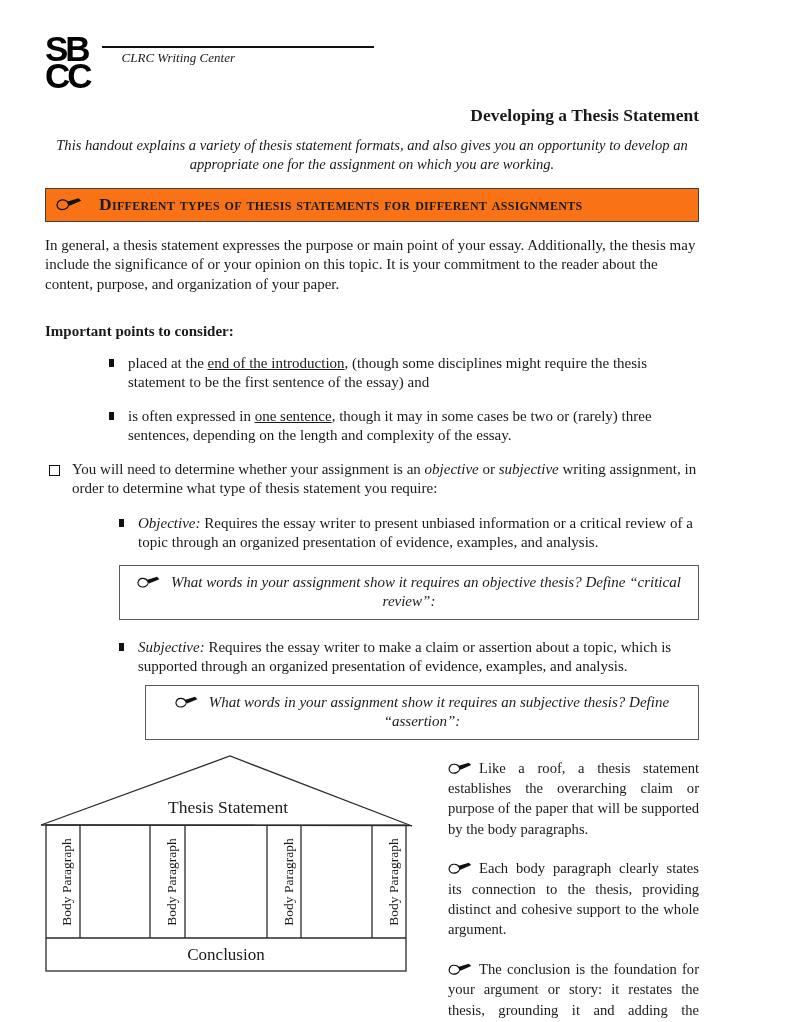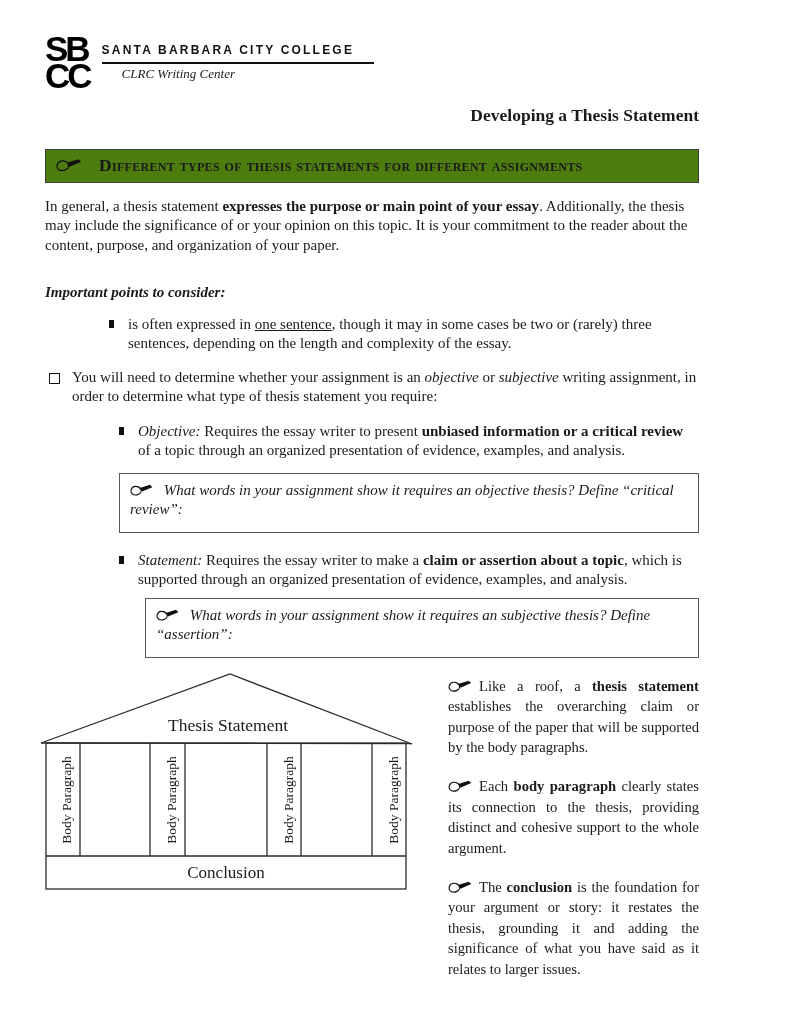--- a/index.html
+++ b/index.html
@@ -3,100 +3,106 @@
 <meta charset="utf-8">
 <style>
   html,body { margin:0; padding:0; background:#ffffff; }
   .page {
     width:744px; height:1022px; box-sizing:border-box;
     padding:36px 45px 0 45px;
     font-family:"Liberation Serif", serif;
     font-size:15px; color:#1a1a1a; line-height:1.3;
     display:flex; flex-direction:column; overflow:hidden; background:#fff;
   }
-  .b  { font-weight:bold; }
+  .b  { font-weight:normal; }
   .bi { font-weight:normal; font-style:italic; }
   .u  { text-decoration:underline; }
 
   
   .hdr { display:flex; align-items:flex-start; }
   .logo-mark { font-family:"Liberation Sans", sans-serif; font-weight:900;
     font-size:35px; line-height:0.76; letter-spacing:-3px; color:#000; }
   .hdr-right { margin-left:12px; padding-top:7px; }
   .college { font-family:"Liberation Sans", sans-serif; font-weight:bold;
     font-size:12px; letter-spacing:2.2px; color:#111; }
   .hdr-rule { border-bottom:2.5px solid #111; width:272px; margin:3px 0 2px; }
   .clrc { font-style:italic; font-size:13px; padding-left:20px; }
 
   .doc-title { text-align:right; font-weight:bold; font-size:17.5px; margin:15px 0 9px; }
   .intro { text-align:center; font-style:italic; font-size:14.6px; line-height:1.33; }
   .intro p { margin:0; }
 
-  .section-bar { margin-top:13px; border:1.5px solid #3f3f3f; background:#4d7c0f;
+  .section-bar { margin-top:13px; border:1.5px solid #3f3f3f; background:#f97316;
     padding:4px 10px 5px; display:flex; align-items:center; }
   .section-bar .label { font-weight:bold; font-variant:small-caps; font-size:17.5px;
     letter-spacing:0.3px; margin-left:10px; }
 
   .para { margin:14px 0 12px; }
-  .pts-head { font-weight:bold; margin:16px 0 2px;font-style:italic; }
+  .pts-head { font-weight:bold; margin:16px 0 2px; }
 
   .row { display:flex; }
   .l1 { margin:2px 0 2px 0; }
   .l1 .marker { margin:5px 12px 0 4px; }
   .l2 { margin-left:64px; margin-top:10px; margin-bottom:4px; }
   .l2 .marker { margin:5px 14px 0 0; }
   .txt { flex:1; }
   .cb { width:9px; height:9px; border:1.6px solid #111; display:inline-block; flex:none; }
   .sqb { width:5px; height:8px; background:#111; display:inline-block; flex:none; }
 
   .answer-box { margin:8px 0 6px 74px; border:1.3px solid #5a5a5a;
-    height:60px; box-sizing:border-box; padding:7px 10px; font-style:italic; font-size:15px; }
+    height:60px; box-sizing:border-box; padding:7px 10px; font-style:italic; font-size:15px;text-align:center; }
   .hand { vertical-align:-2px; margin-right:6px; }
 
   .bottom { display:flex; margin-top:8px; }
   .house-wrap { width:375px; flex:none; margin-left:-5px; }
   .notes { width:302px; margin-left:33px; font-size:14.6px; text-align:justify; }
   .note { margin:4px 0 19px; line-height:1.4; }
   svg text { font-family:"Liberation Serif", serif; fill:#1a1a1a; }
 </style>
 </head>
 <body>
 
 <div class="page">
 
   <div class="hdr">
     <div class="logo-mark">
       <div>SB</div>
       <div>CC</div>
     </div>
     <div class="hdr-right">
-      <div class="college">SANTA BARBARA CITY COLLEGE</div>
       <div class="hdr-rule"></div>
       <div class="clrc">CLRC Writing Center</div>
     </div>
   </div>
 
   <div class="doc-title">Developing a Thesis Statement</div>
   <div class="intro">
+    <p>This handout explains a variety of thesis statement formats, and also gives you an opportunity to develop an appropriate one for the assignment on which you are working.</p>
   </div>
 
   <div class="section-bar">
     <svg class="hand" width="27" height="16" viewBox="0 0 30 17">
       <path d="M3,13.5 C-0.5,10.5 1.5,4.5 6.5,4 C10,3.7 12.5,5.5 13.5,7.5 C14.5,9.6 13.5,12.5 10.8,13.8 C8.2,15 5,15 3,13.5 Z" fill="none" stroke="#111" stroke-width="1.4"></path>
       <path d="M12,6 L25,2 L28,5 L15,10.5 Z" fill="#111"></path>
     </svg>
     <span class="label">Different types of thesis statements for different assignments</span>
   </div>
 
   <div class="para">
     <span>In general, a thesis statement </span><span class="b">expresses the purpose or main point of your essay</span><span>. Additionally, the thesis may include the significance of or your opinion on this topic. It is your commitment to the reader about the content, purpose, and organization of your paper.</span>
   </div>
 
   <div class="pts-head">Important points to consider:</div>
 
+  <div class="row l2">
+    <span class="marker sqb"></span>
+    <div class="txt">
+      <span>placed at the </span><span class="u">end of the introduction</span><span>, (though some disciplines might require the thesis statement to be the first sentence of the essay) and</span>
+    </div>
+  </div>
   <div class="row l2" style="margin-bottom:12px;justify-content:flex-end;">
     <span class="marker sqb"></span>
     <div class="txt">
       <span>is often expressed in </span><span class="u">one sentence</span><span>, though it may in some cases be two or (rarely) three sentences, depending on the length and complexity of the essay.</span>
     </div>
   </div>
 
   <div class="row l1">
     <span class="marker cb"></span>
     <div class="txt">
@@ -115,21 +121,21 @@
     <svg class="hand" width="24" height="14" viewBox="0 0 30 17">
       <path d="M3,13.5 C-0.5,10.5 1.5,4.5 6.5,4 C10,3.7 12.5,5.5 13.5,7.5 C14.5,9.6 13.5,12.5 10.8,13.8 C8.2,15 5,15 3,13.5 Z" fill="none" stroke="#111" stroke-width="1.4"></path>
       <path d="M12,6 L25,2 L28,5 L15,10.5 Z" fill="#111"></path>
     </svg>
     <span>What words in your assignment show it requires an </span><span class="bi">objective</span><span> thesis? Define “</span><span class="bi">critical review</span><span>”:</span>
   </div>
 
   <div class="row l2" style="margin-left:74px; margin-top:12px;">
     <span class="marker sqb"></span>
     <div class="txt">
-      <span class="bi">Statement:</span><span> Requires the essay writer to make a </span><span class="b">claim or assertion about a topic</span><span>, which is supported through an organized presentation of evidence, examples, and analysis.</span>
+      <span class="bi">Subjective:</span><span> Requires the essay writer to make a </span><span class="b">claim or assertion about a topic</span><span>, which is supported through an organized presentation of evidence, examples, and analysis.</span>
     </div>
   </div>
 
   <div class="answer-box" style="margin-top:4px; margin-left:100px;">
     <svg class="hand" width="24" height="14" viewBox="0 0 30 17">
       <path d="M3,13.5 C-0.5,10.5 1.5,4.5 6.5,4 C10,3.7 12.5,5.5 13.5,7.5 C14.5,9.6 13.5,12.5 10.8,13.8 C8.2,15 5,15 3,13.5 Z" fill="none" stroke="#111" stroke-width="1.4"></path>
       <path d="M12,6 L25,2 L28,5 L15,10.5 Z" fill="#111"></path>
     </svg>
     <span>What words in your assignment show it requires an </span><span class="bi">subjective</span><span> thesis? Define “</span><span class="bi">assertion</span><span>”:</span>
   </div>

